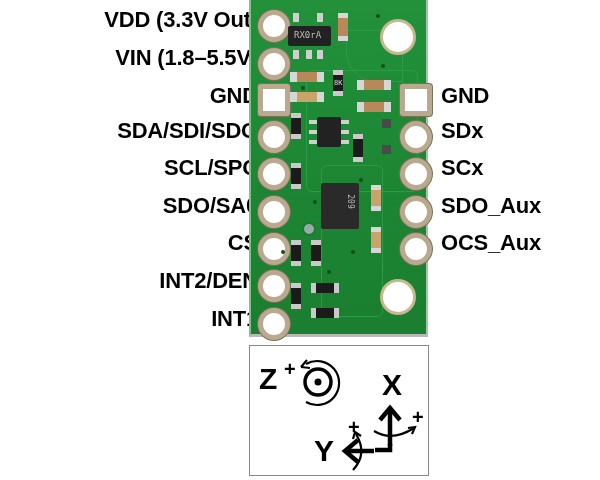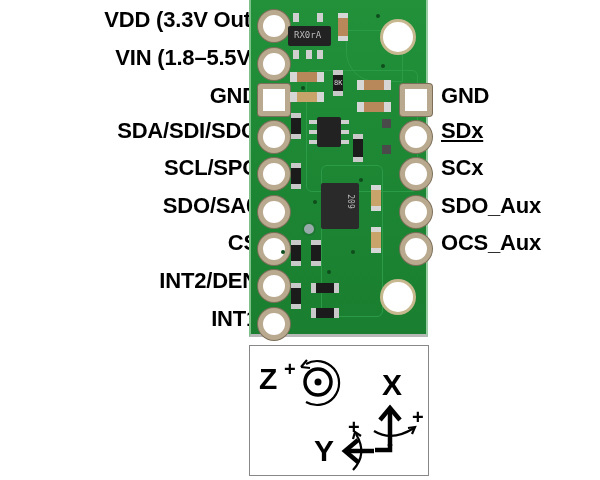--- a/index.html
+++ b/index.html
@@ -33,21 +33,21 @@
 <div class="lbl left" style="top:45px;">VIN (1.8–5.5V)</div>
 <div class="lbl left" style="top:83px;">GND</div>
 <div class="lbl left" style="top:118px;">SDA/SDI/SDO</div>
 <div class="lbl left" style="top:155px;">SCL/SPC</div>
 <div class="lbl left" style="top:193px;">SDO/SA0</div>
 <div class="lbl left" style="top:230px;">CS</div>
 <div class="lbl left" style="top:268px;">INT2/DEN</div>
 <div class="lbl left" style="top:306px;">INT1</div>
 
 <div class="lbl right" style="top:83px;">GND</div>
-<div class="lbl right" style="top:118px;text-decoration:underline;">SDx</div>
+<div class="lbl right" style="top:118px;">SDx</div>
 <div class="lbl right" style="top:155px;">SCx</div>
 <div class="lbl right" style="top:193px;">SDO_Aux</div>
 <div class="lbl right" style="top:230px;">OCS_Aux</div>
 
 <div class="board">
 
   <div class="trace" style="left:55px;top:70px;width:110px;height:120px;border-color:#2b9b47;"></div>
   <div class="trace" style="left:70px;top:165px;width:60px;height:150px;border-color:#2b9b47;"></div>
   <div class="trace" style="left:95px;top:30px;width:55px;height:50px;border-radius:0 0 0 30px;border-color:#2b9b47;"></div>
 

